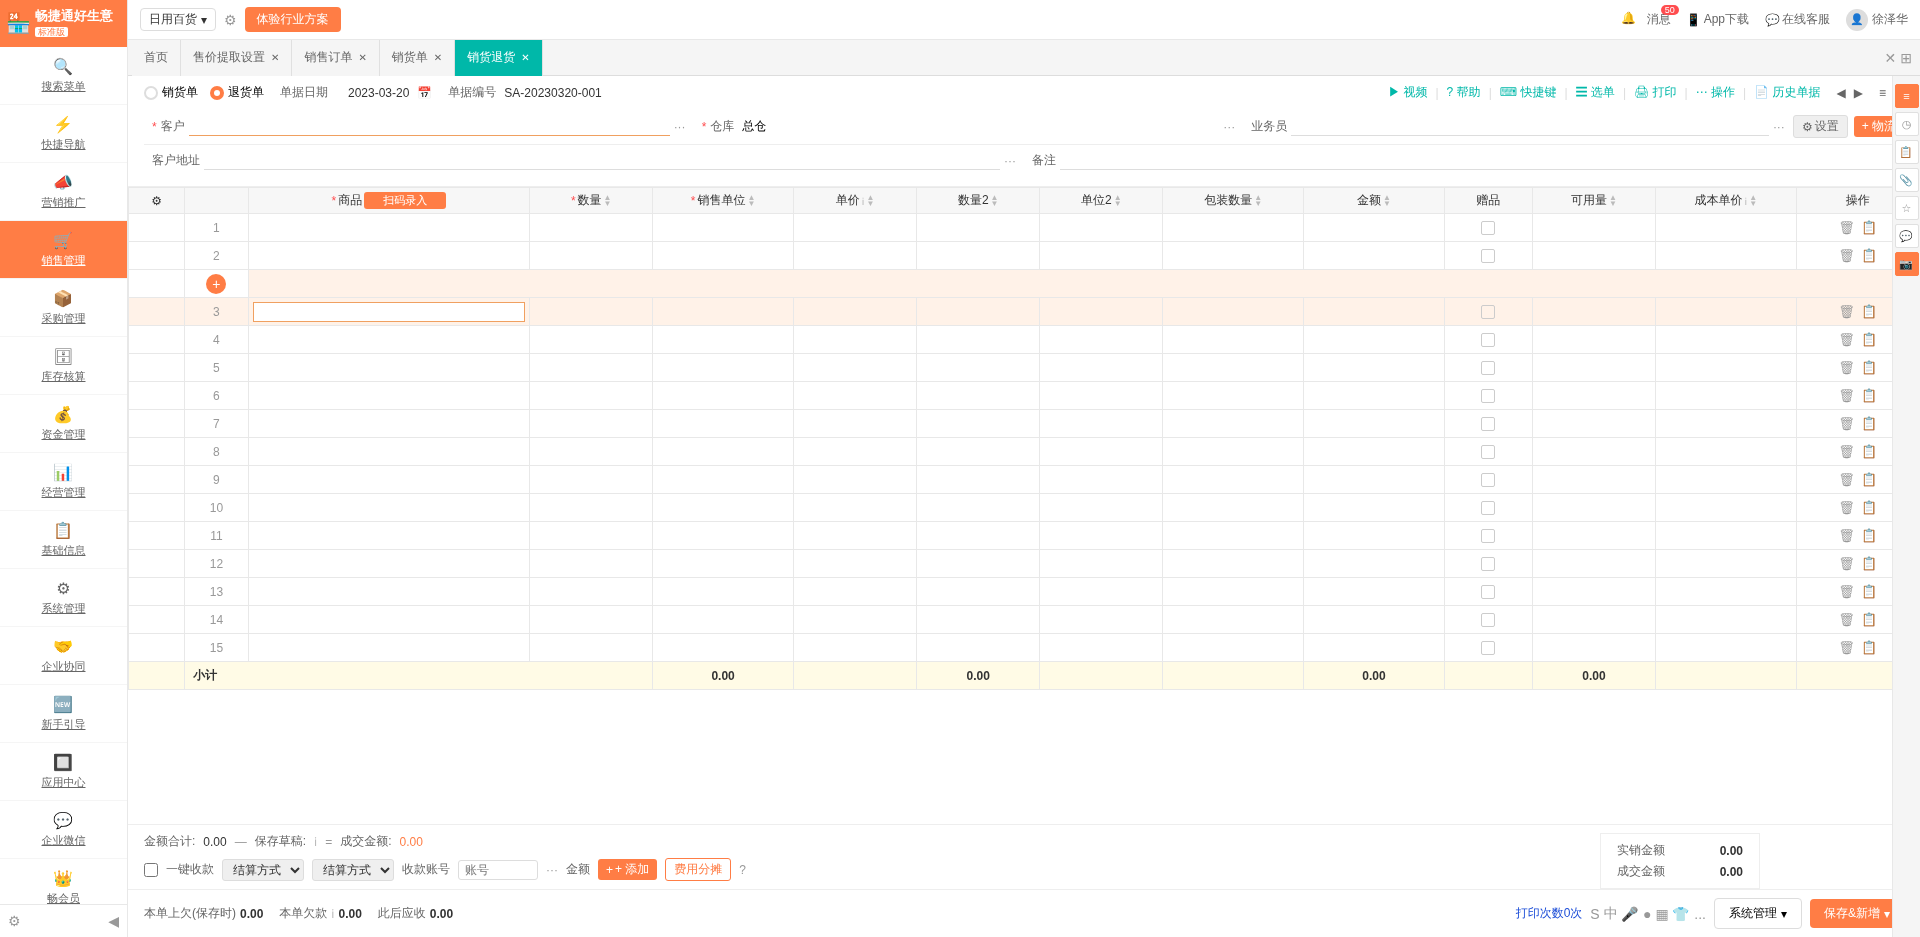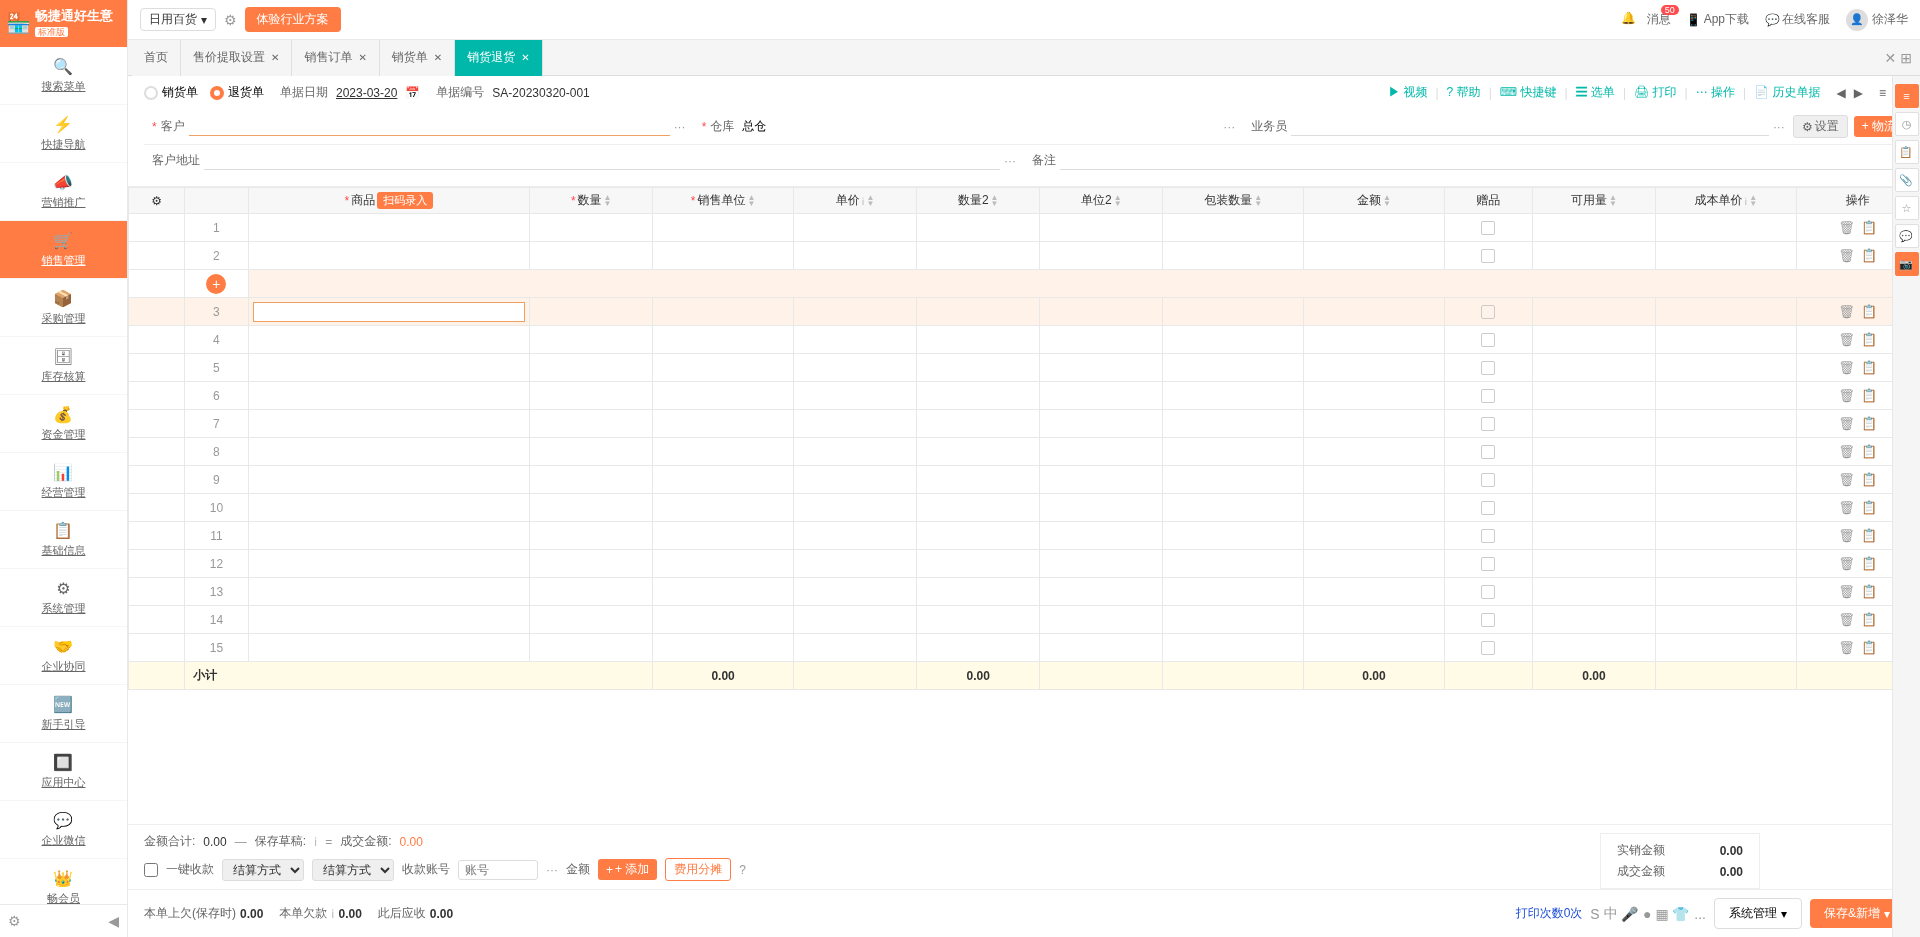--- a/index.html
+++ b/index.html
@@ -82,21 +82,21 @@
     .col-unit { width: 80px; }
     .col-price { width: 70px; }
     .col-qty2 { width: 70px; }
     .col-unit2 { width: 70px; }
     .col-pkg { width: 80px; }
     .col-amount { width: 80px; }
     .col-gift { width: 50px; }
     .col-avail { width: 70px; }
     .col-cost { width: 80px; }
     .col-ops { width: 70px; }
-    .scan-btn { background: #ff7d45; color: #fff; border: none; border-radius: 3px; padding: 1px 6px; cursor: pointer; font-size: 11px; }
+    .scan-btn { background: #ff7d45; color: #fff; border: none; border-radius: 3px; padding: 1px 19px; cursor: pointer; font-size: 11px; }
     .add-row-btn { width: 20px; height: 20px; background: #ff7d45; color: #fff; border-radius: 50%; display: flex; align-items: center; justify-content: center; cursor: pointer; font-size: 14px; margin: 0 auto; }
     .checkbox-cell { display: flex; align-items: center; justify-content: center; }
     .checkbox { width: 14px; height: 14px; border: 1px solid #ccc; border-radius: 2px; cursor: pointer; }
     .ops-icons { display: flex; align-items: center; justify-content: center; gap: 6px; }
     .op-icon { color: #999; cursor: pointer; font-size: 13px; }
     .subtotal-row td { background: #fffbe6; font-weight: bold; }
 
     
     .form-footer { padding: 8px 16px; border-top: 1px solid #eee; flex-shrink: 0; }
     .footer-row1 { display: flex; align-items: center; gap: 8px; margin-bottom: 8px; }
@@ -289,21 +289,21 @@
             <span>销货单</span>
           </label>
           <label class="radio-item">
             <span class="radio-circle checked"></span>
             <span>退货单</span>
           </label>
         </div>
 
         <div class="form-date-field">
           <span class="form-date-label">单据日期</span>
-          <span class="form-date-value" style="margin-left:4px;text-decoration:underline;">2023-03-20</span>
+          <span class="form-date-value" style="margin-left:16px;">2023-03-20</span>
           <span style="margin-left:4px;color:#999;cursor:pointer;">📅</span>
         </div>
 
         <div class="form-id-field">
           <span class="form-id-label">单据编号</span>
           <span class="form-id-value" style="margin-left:4px;">SA-20230320-001</span>
         </div>
 
         <div class="form-header-actions">
           <span class="form-header-action teal-text">▶ 视频</span>

